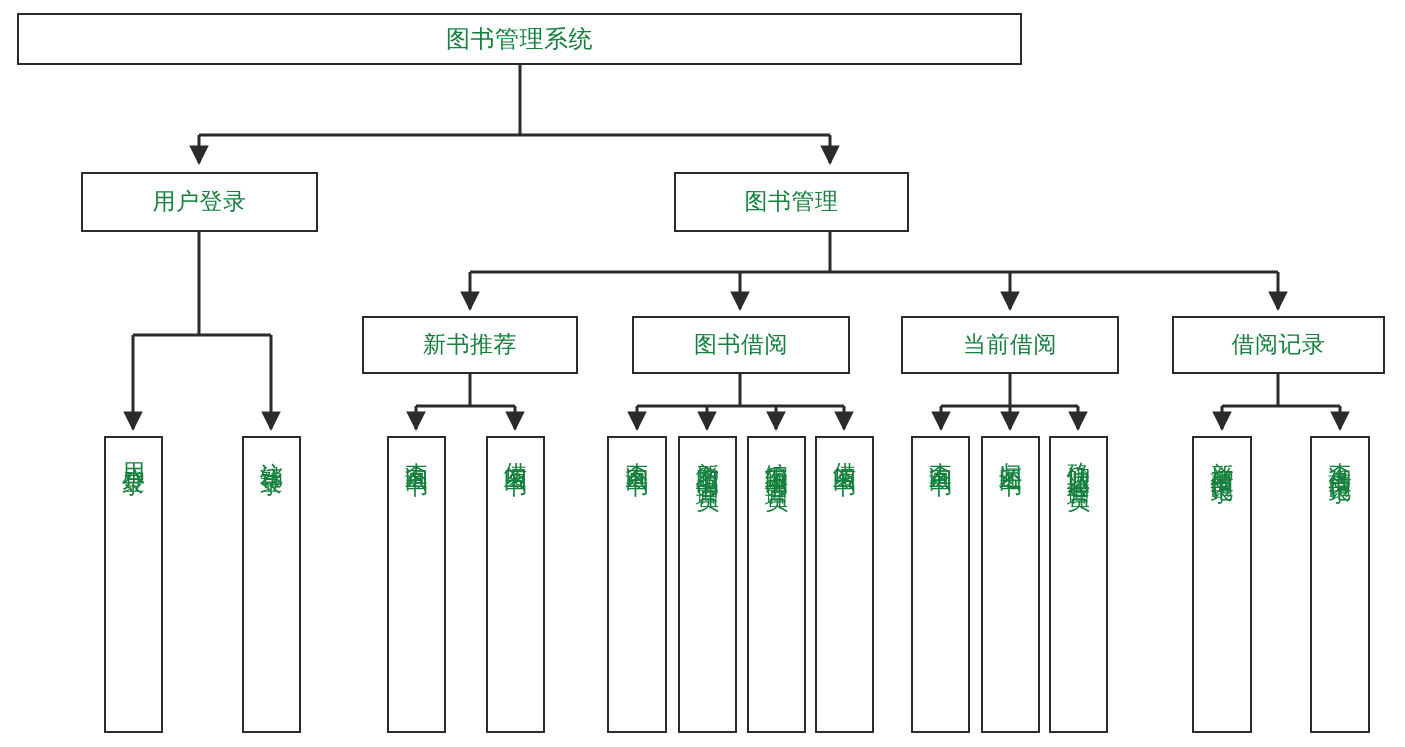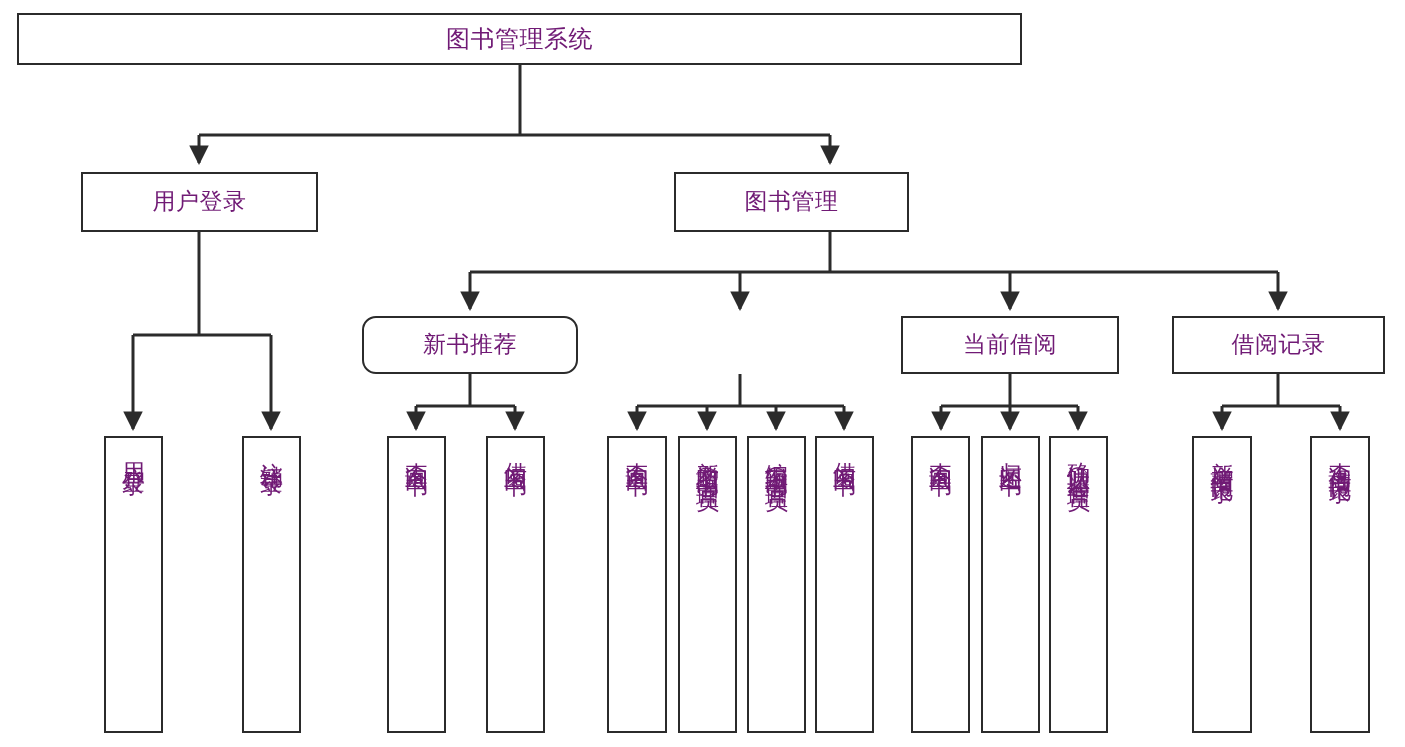--- a/index.html
+++ b/index.html
@@ -32,21 +32,21 @@
     background: #ffffff;
     display: flex;
     align-items: center;
     justify-content: center;
     color: #111111;
   }
   .node .label {
     display: block;
     text-align: center;
     line-height: 1.12;
-    color: #701a75;
+    color: #15803d;
   }
   
   .node.h .label {
     font-size: 23px;
     letter-spacing: 0.5px;
     white-space: nowrap;
   }
   .node.root .label {
     font-size: 24px;
   }
@@ -135,24 +135,27 @@
   </div>
 
   <div class="node h" style="left:81px; top:172px; width:237px; height:60px;">
     <span class="label">用户登录</span>
   </div>
 
   <div class="node h" style="left:674px; top:172px; width:235px; height:60px;">
     <span class="label">图书管理</span>
   </div>
 
-  <div class="node h" style="left:362px; top:316px; width:216px; height:58px;border-radius:14px;">
+  <div class="node h" style="left:362px; top:316px; width:216px; height:58px;">
     <span class="label">新书推荐</span>
   </div>
 
+  <div class="node h" style="left:632px; top:316px; width:218px; height:58px;">
+    <span class="label">图书借阅</span>
+  </div>
 
   <div class="node h" style="left:901px; top:316px; width:218px; height:58px;">
     <span class="label">当前借阅</span>
   </div>
 
   <div class="node h" style="left:1172px; top:316px; width:213px; height:58px;">
     <span class="label">借阅记录</span>
   </div>
 
   <div class="node v" style="left:104px; top:436px; width:59px; height:297px;">

